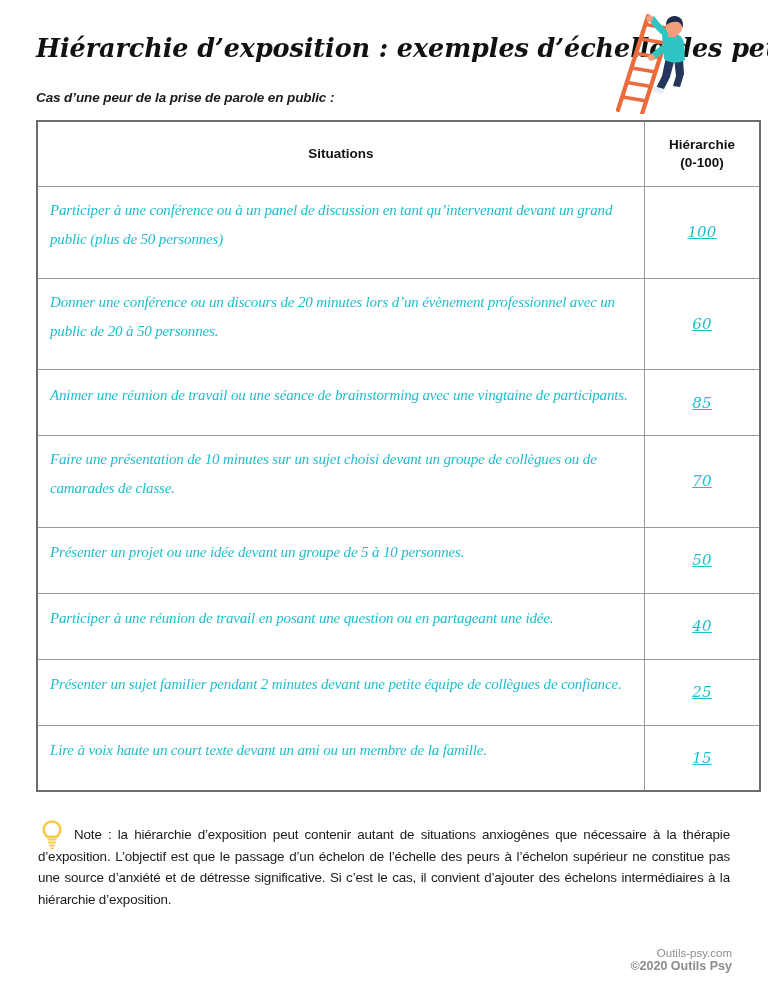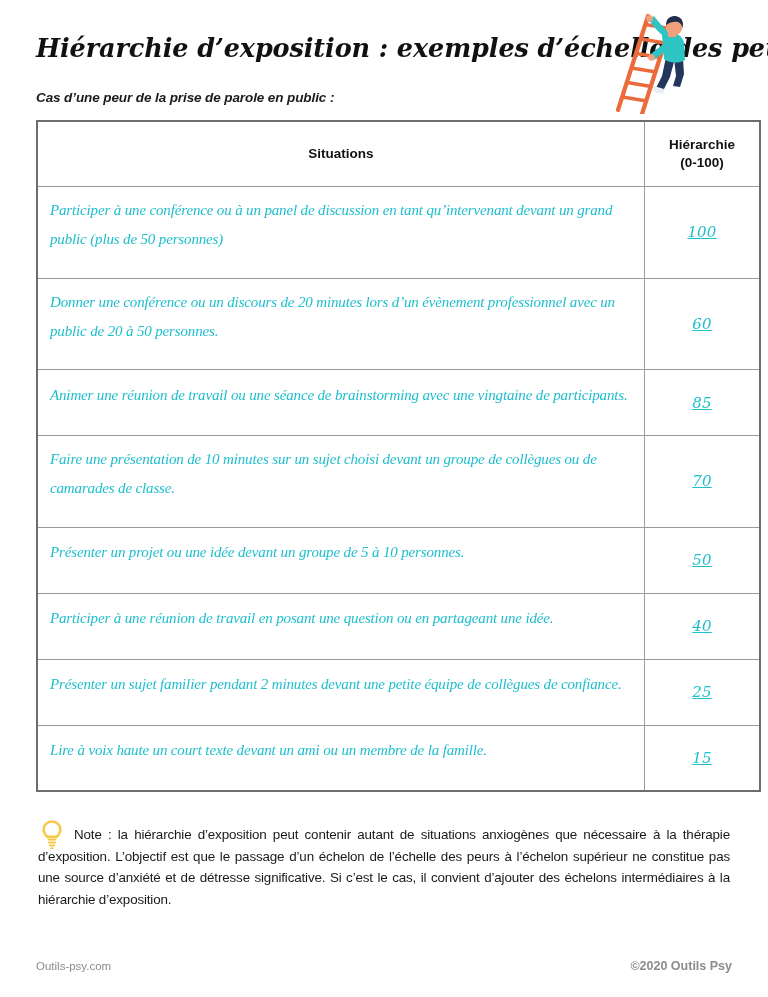--- a/index.html
+++ b/index.html
@@ -146,22 +146,23 @@
   }
 
   
   .footer {
     position: absolute;
     left: 36px;
     right: 36px;
     bottom: 24px;
     display: flex;
     justify-content: space-between;
-    align-items: center;
-    font-family: "Liberation Sans", sans-serif;
+    align-items: flex-end;
+    font-family: "Liberation Sans", sans-serif;
+    flex-direction: column;
   }
   .footer-left {
     font-size: 11.5px;
     color: #8c8c8c;
   }
   .footer-right {
     font-size: 12.5px;
     font-weight: 600;
     color: #8c8c8c;
   }

